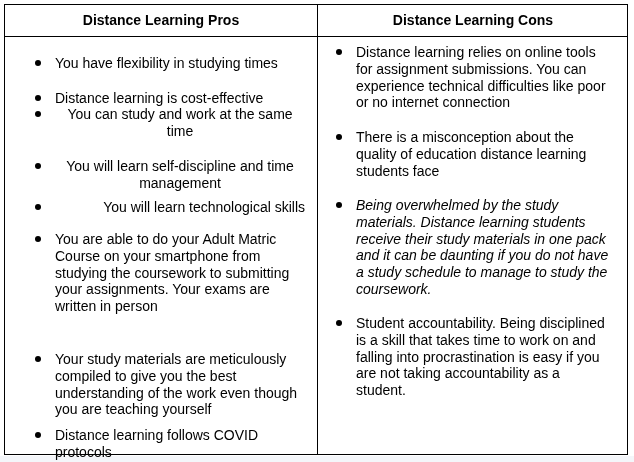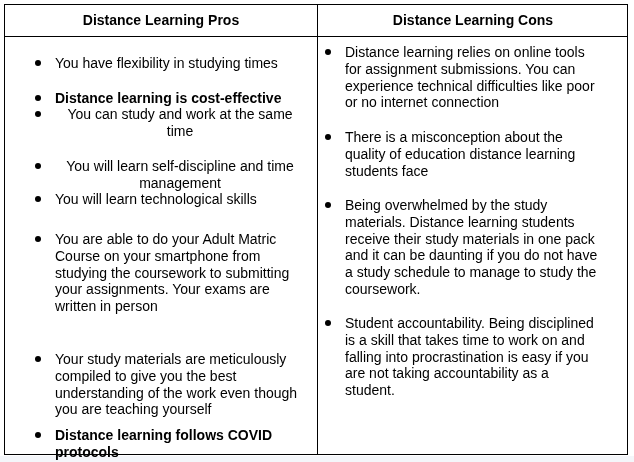--- a/index.html
+++ b/index.html
@@ -70,80 +70,80 @@
       width: 6px;
       height: 6px;
       border-radius: 50%;
       background: #000;
     }
     .item .text {
       display: block;
     }
     .col-left .item { left: 55px; width: 250px; margin-top: 11px; }
     .col-left .item .bullet { left: -20px; }
-    .col-right .item { left: 345px; width: 256px; }
+    .col-right .item { left: 356px; width: 256px; }
     .col-right .item .bullet { left: -20px; }
   </style>
 </head>
 <body>
 
 <div class="page-bg"></div>
 
 <div class="table">
   <div class="divider-v"></div>
   <div class="divider-h"></div>
   <div class="header-cell header-left">Distance Learning Pros</div>
   <div class="header-cell header-right">Distance Learning Cons</div>
 </div>
 
 <div class="col-left">
   <div class="item" style="top:44px;">
     <span class="bullet"></span>
     <span class="text">You have flexibility in studying times</span>
   </div>
-  <div class="item" style="top:79px;font-weight:bold;">
+  <div class="item" style="top:79px;">
     <span class="bullet"></span>
     <span class="text">Distance learning is cost-effective</span>
   </div>
   <div class="item" style="top:95px;text-align:center;">
     <span class="bullet"></span>
     <span class="text">You can study and work at the same time</span>
   </div>
   <div class="item" style="top:147px;text-align:center;">
     <span class="bullet"></span>
     <span class="text">You will learn self-discipline and time management</span>
   </div>
-  <div class="item" style="top:180px;">
+  <div class="item" style="top:188px;text-align:right;">
     <span class="bullet"></span>
     <span class="text">You will learn technological skills</span>
   </div>
   <div class="item" style="top:220px;">
     <span class="bullet"></span>
     <span class="text">You are able to do your Adult Matric Course on your smartphone from studying the coursework to submitting your assignments. Your exams are written in person</span>
   </div>
   <div class="item" style="top:340px;">
     <span class="bullet"></span>
     <span class="text">Your study materials are meticulously compiled to give you the best understanding of the work even though you are teaching yourself</span>
   </div>
-  <div class="item" style="top:416px;font-weight:bold;">
+  <div class="item" style="top:416px;">
     <span class="bullet"></span>
     <span class="text">Distance learning follows COVID protocols</span>
   </div>
 </div>
 
 <div class="col-right">
   <div class="item" style="top:44px;">
     <span class="bullet"></span>
     <span class="text">Distance learning relies on online tools for assignment submissions. You can experience technical difficulties like poor or no internet connection</span>
   </div>
   <div class="item" style="top:129px;">
     <span class="bullet"></span>
     <span class="text">There is a misconception about the quality of education distance learning students face</span>
   </div>
-  <div class="item" style="top:197px;">
+  <div class="item" style="top:197px;font-style:italic;">
     <span class="bullet"></span>
     <span class="text">Being overwhelmed by the study materials. Distance learning students receive their study materials in one pack and it can be daunting if you do not have a study schedule to manage to study the coursework.</span>
   </div>
   <div class="item" style="top:315px;">
     <span class="bullet"></span>
     <span class="text">Student accountability. Being disciplined is a skill that takes time to work on and falling into procrastination is easy if you are not taking accountability as a student.</span>
   </div>
 </div>
 
 </body></html>

